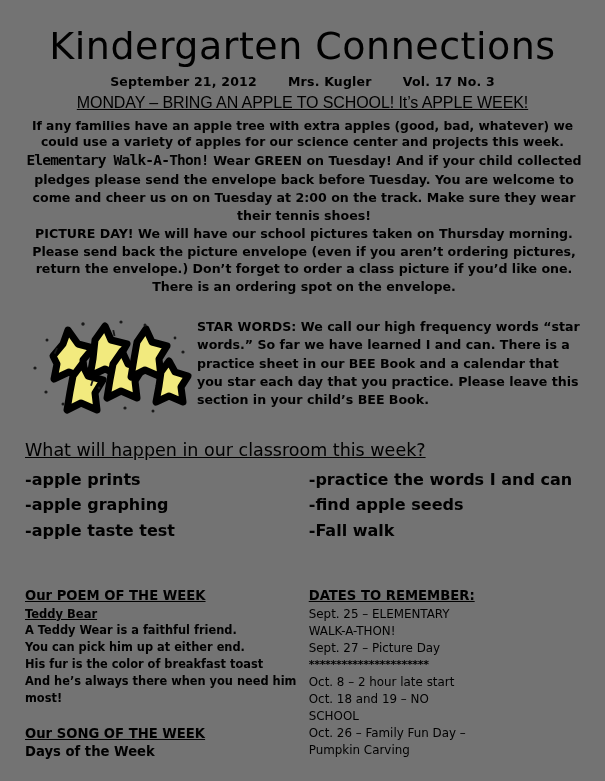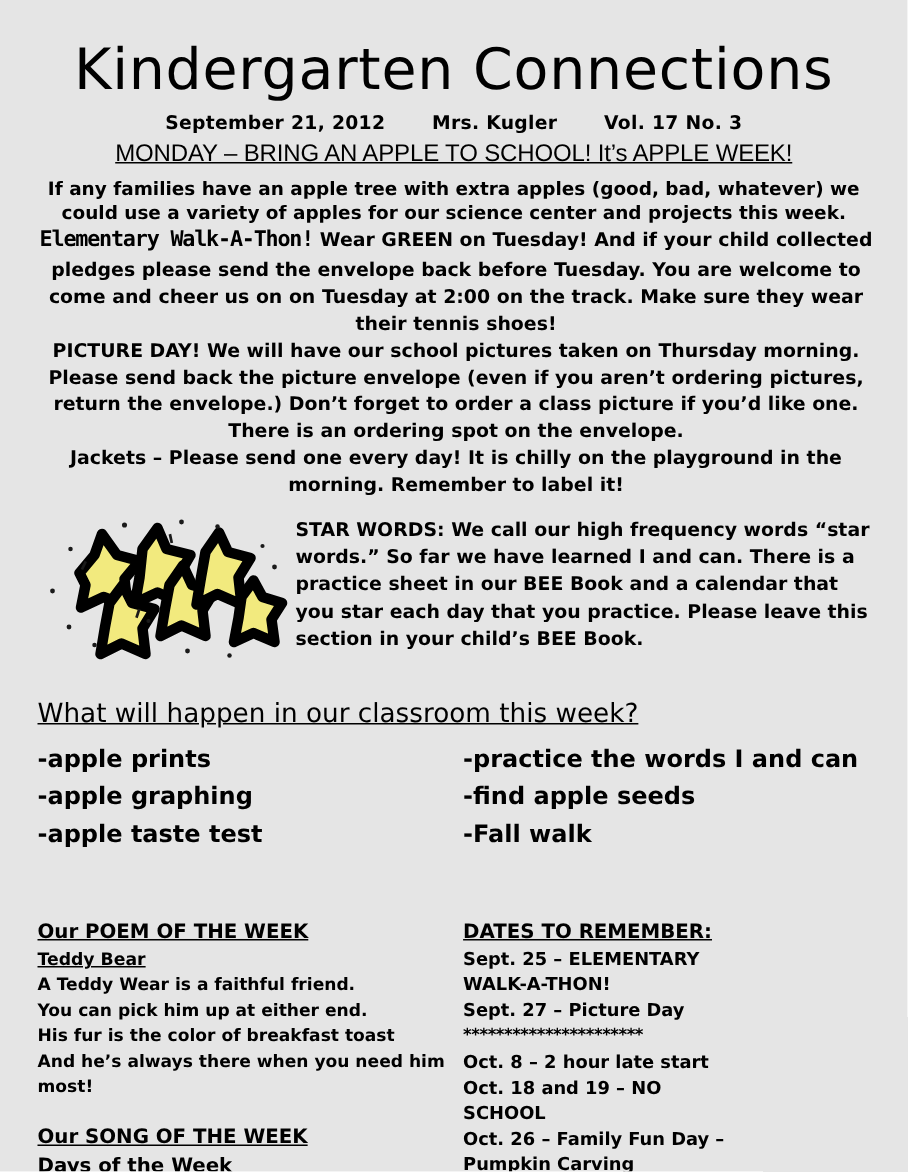--- a/index.html
+++ b/index.html
@@ -5,21 +5,21 @@
 <style>
   html, body {
     margin: 0;
     padding: 0;
     background: #ffffff;
   }
   .page {
     position: relative;
     width: 605px;
     height: 781px;
-    background: #e5e5e5;
+    background: #737373;
     overflow: hidden;
     font-family: "DejaVu Sans", sans-serif;
     color: #000000;
   }
 
   
   .masthead {
     text-align: center;
     font-family: "DejaVu Sans", sans-serif;
     font-size: 38px;
@@ -70,21 +70,21 @@
   .walkathon-title {
     font-family: "DejaVu Sans Mono", monospace;
     font-weight: bold;
     font-size: 14.5px;
     letter-spacing: -0.8px;
   }
 
   
   .starwords {
     position: relative;
-    margin-top: 12px;
+    margin-top: 22px;
     min-height: 92px;
   }
   .star-art {
     position: absolute;
     left: 0px;
     top: 0px;
     width: 168px;
     height: 100px;
   }
   .starwords-text {
@@ -140,21 +140,21 @@
     line-height: 1.48;
   }
   .song-head { margin-top: 18px; }
   .song-line {
     font-size: 13.2px;
     font-weight: bold;
     line-height: 1.42;
   }
   .date-line {
     font-size: 11.9px;
-    font-weight: bold;
+    font-weight: normal;
     line-height: 1.43;
   }
   .stars-sep {
     font-size: 11px;
     font-weight: bold;
     line-height: 1.2;
     letter-spacing: -0.3px;
     margin: 1px 0 3px 0;
   }
   .bld { font-family: "DejaVu Sans", sans-serif; font-weight: bold; }
@@ -177,21 +177,20 @@
   <div class="monday">MONDAY – BRING AN APPLE TO SCHOOL! It’s APPLE WEEK!</div>
 
   <div class="intro">If any families have an apple tree with extra apples (good, bad, whatever) we could use a variety of apples for our science center and projects this week.</div>
 
   <div class="body-wrap">
 
     <p class="para blk-walkathon"><span class="walkathon-title">Elementary Walk-A-Thon!</span> <span>Wear GREEN on Tuesday! And if your child collected pledges please send the envelope back before Tuesday. You are welcome to come and cheer us on on Tuesday at 2:00 on the track. Make sure they wear their tennis shoes!</span></p>
 
     <p class="para blk-picture">PICTURE DAY! We will have our school pictures taken on Thursday morning. Please send back the picture envelope (even if you aren’t ordering pictures, return the envelope.) Don’t forget to order a class picture if you’d like one. There is an ordering spot on the envelope.</p>
 
-    <p class="para blk-jackets">Jackets – Please send one every day! It is chilly on the playground in the morning. Remember to label it!</p>
 
     <div class="starwords">
       <div class="star-art">
         <svg viewBox="0 0 168 100" width="168" height="100" xmlns="http://www.w3.org/2000/svg">
           <g stroke="#000000" stroke-width="7" stroke-linejoin="round" fill="#F2EA7E">
 
             <polygon points="28,38 38,26 43,12 53,26 68,30 58,42 60,60 44,54 29,61 32,46"></polygon>
 
             <polygon points="70,22 80,8 86,22 102,26 94,40 96,58 80,51 65,58 68,41"></polygon>
 

